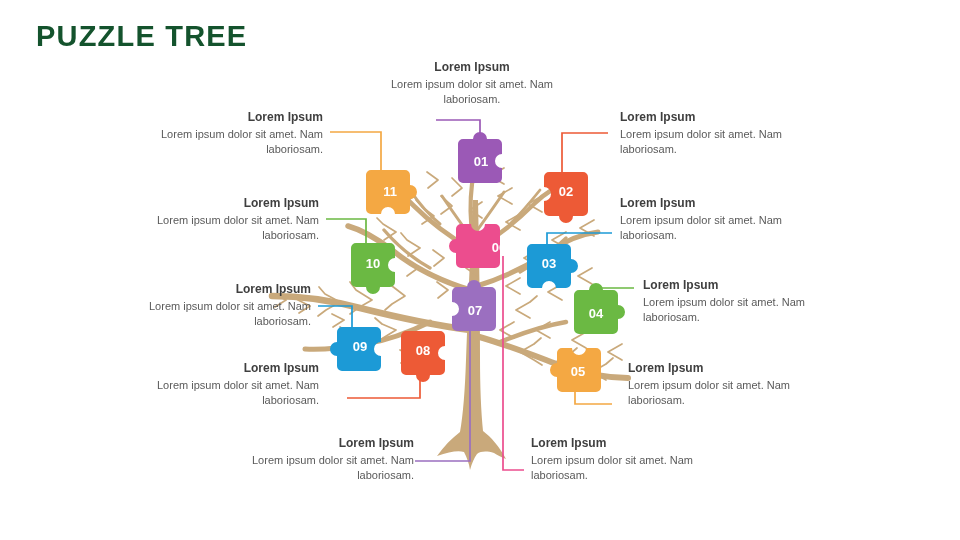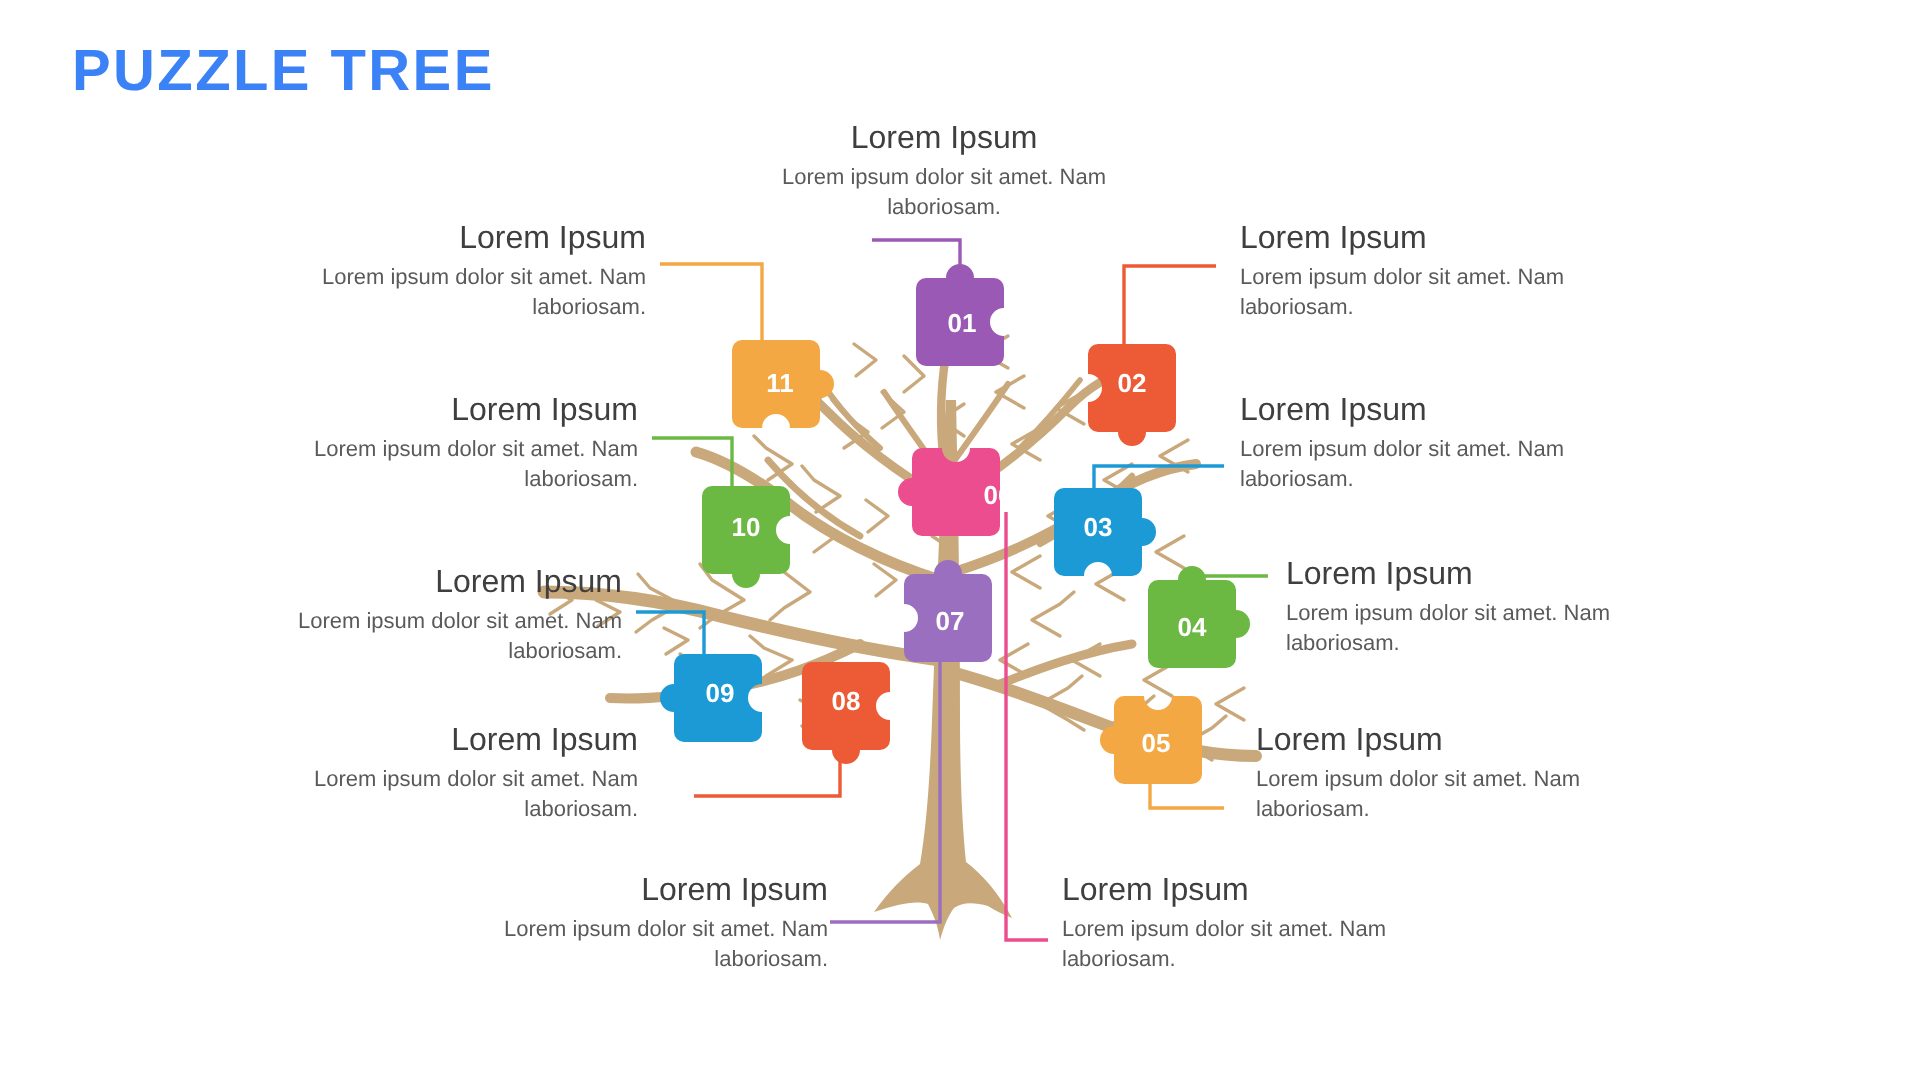--- a/index.html
+++ b/index.html
@@ -44,22 +44,22 @@
     height: 540px;
     pointer-events: none;
   }
 
   
   .callout {
     position: absolute;
     width: 200px;
   }
   .callout .c-head {
-    font-size: 16px;
-    font-weight: normal;
+    font-size: 12px;
+    font-weight: bold;
     color: #3f3f3f;
     line-height: 1.25;
     margin-bottom: 2px;
   }
   .callout .c-body {
     font-size: 11px;
     color: #5a5a5a;
     line-height: 1.32;
   }
   .callout.right-align { text-align: right; }
@@ -70,21 +70,21 @@
     font-weight: bold;
     fill: #ffffff;
     font-family: "Liberation Sans", sans-serif;
   }
 </style>
 </head>
 <body>
 
 <div id="slide" style="background: rgb(255, 255, 255);">
 
-  <div id="page-title" style="color: #3b82f6;">PUZZLE TREE</div>
+  <div id="page-title" style="color: #14532d;">PUZZLE TREE</div>
 
   <svg id="art" viewBox="0 0 960 540" width="960" height="540" xmlns="http://www.w3.org/2000/svg">
 
     <defs>
 
       <g id="twig-unit">
         <path d="M0,0 L14,-7" stroke="#C9A97B" stroke-width="1.6" fill="none"></path>
       </g>
     </defs>
 

